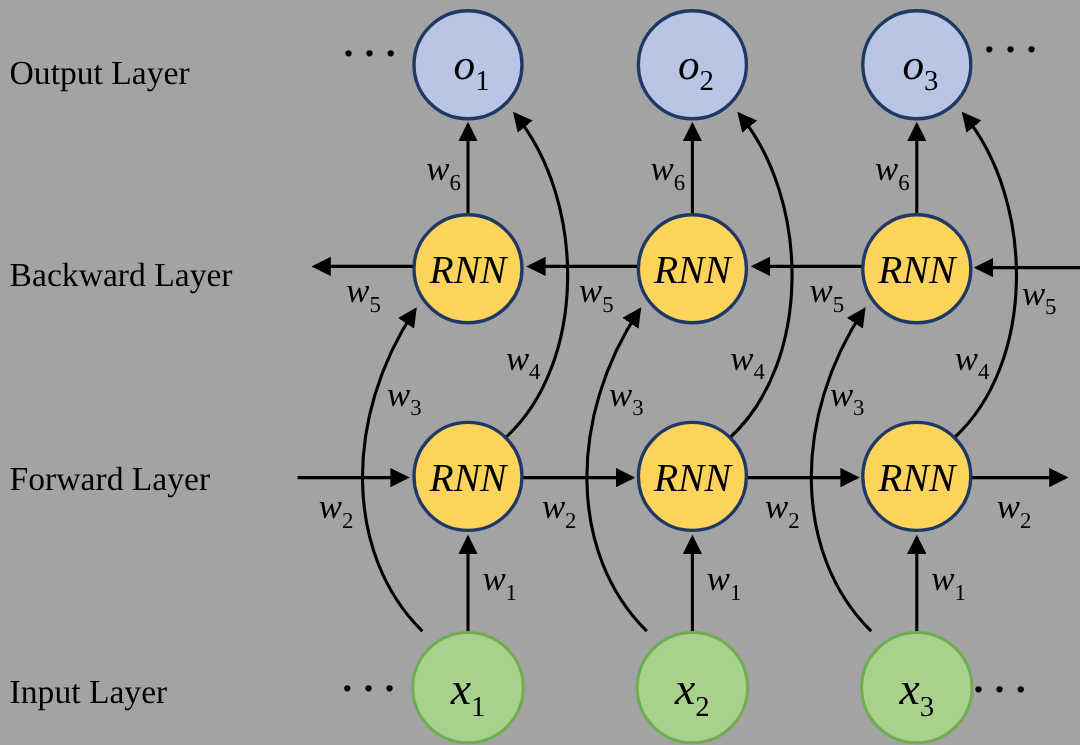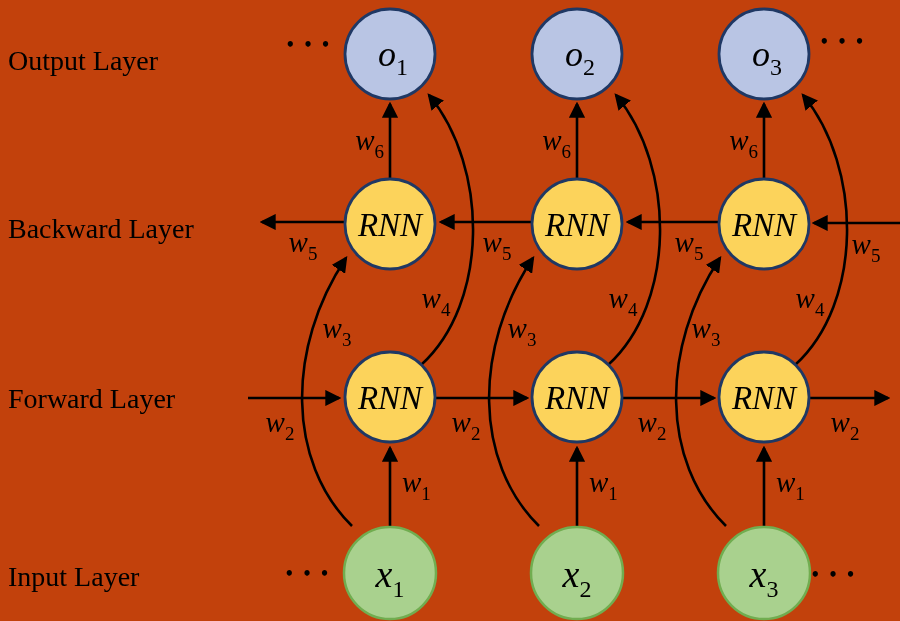--- a/index.html
+++ b/index.html
@@ -2,21 +2,21 @@
 <html style="--output-fill: #b9c5e4; --output-stroke: #1f3864; --rnn-fill: #fcd35b; --rnn-stroke: #1f3864; --input-fill: #a9d18e; --input-stroke: #71ad50; --arrow: #000000; --text: #000000;"><head>
 <meta charset="utf-8">
 <style>
   :root{
     --output-fill:#b9c5e4; --output-stroke:#1f3864;
     --rnn-fill:#fcd35b;    --rnn-stroke:#1f3864;
     --input-fill:#a9d18e;  --input-stroke:#71ad50;
     --arrow:#000000;       --text:#000000;
   }
   html,body{margin:0;padding:0;background:#ffffff;}
-  .stage{width:900px;height:621px;position:relative;background:#c2410c;overflow:hidden;}
+  .stage{width:900px;height:621px;position:relative;background:#a3a3a3;overflow:hidden;}
   svg{display:block;}
   .n-out{fill:var(--output-fill);stroke:var(--output-stroke);stroke-width:2.8px;}
   .n-rnn{fill:var(--rnn-fill);stroke:var(--rnn-stroke);stroke-width:2.8px;}
   .n-in{fill:var(--input-fill);stroke:var(--input-stroke);stroke-width:2.5px;}
   .edge{fill:none;stroke:var(--arrow);stroke-width:2.6px;}
   text{fill:var(--text);}
   .t-layer{font:28px "Liberation Serif", serif;}
   .t-node{font-style:italic;font-family:"Liberation Serif", serif;}
   .t-o{font-size:36px;}
   .t-rnn{font-size:33px;}

